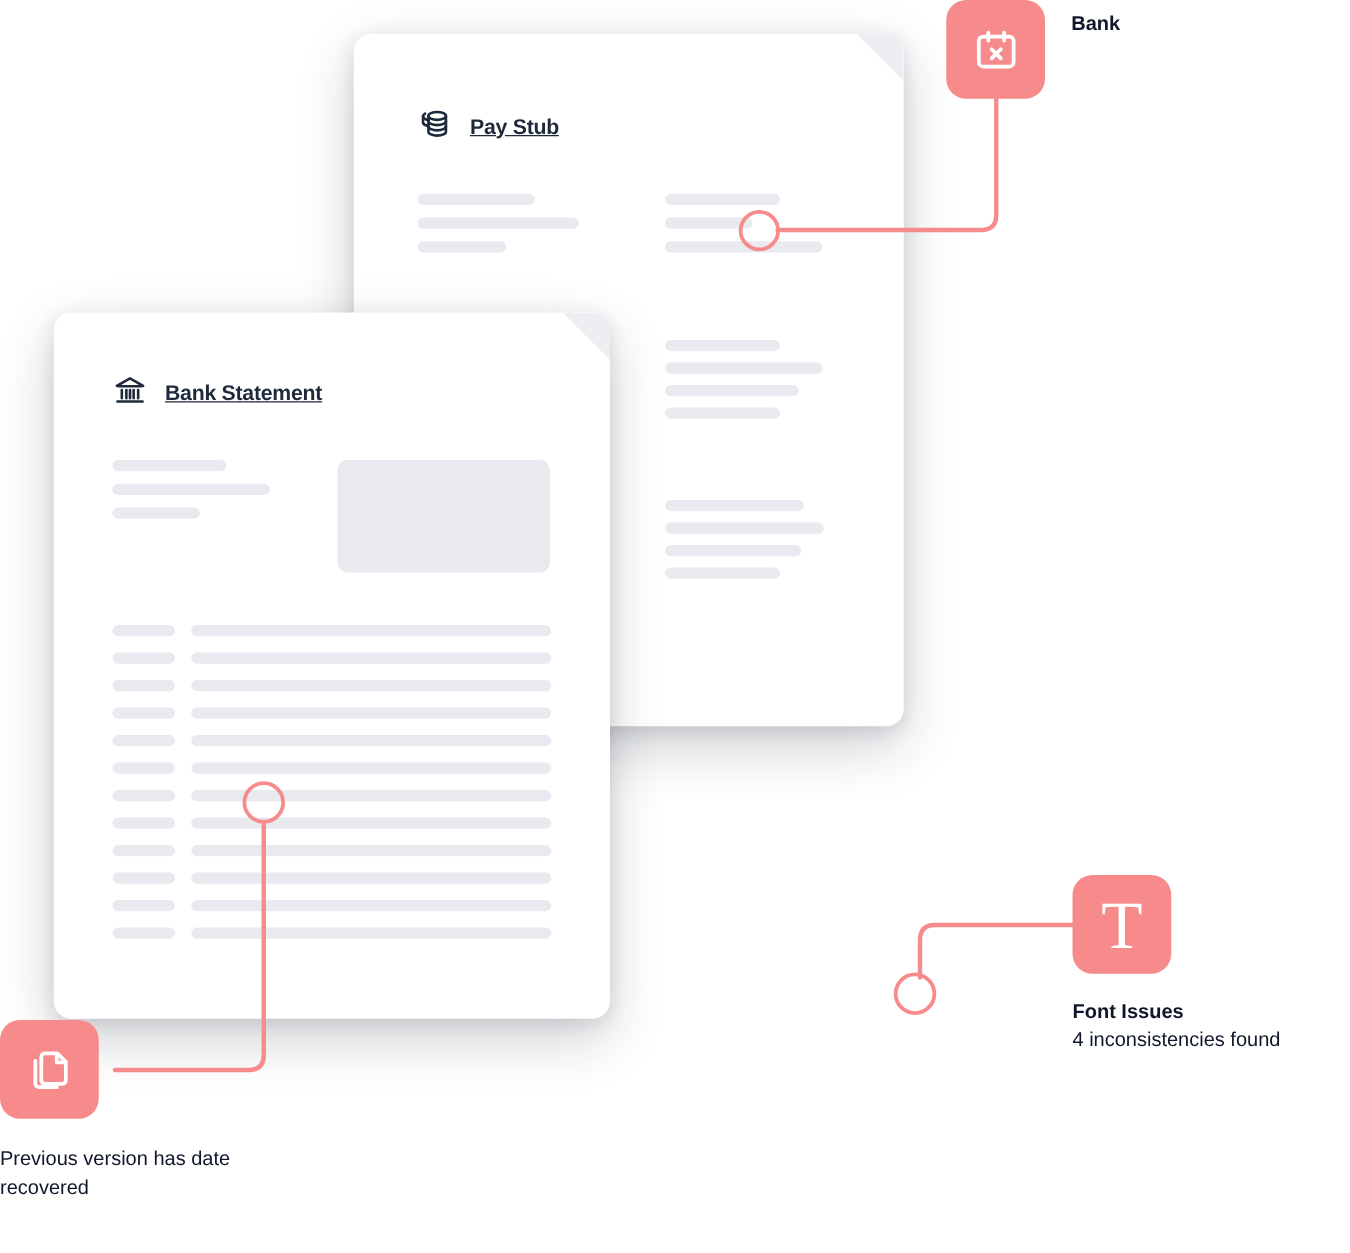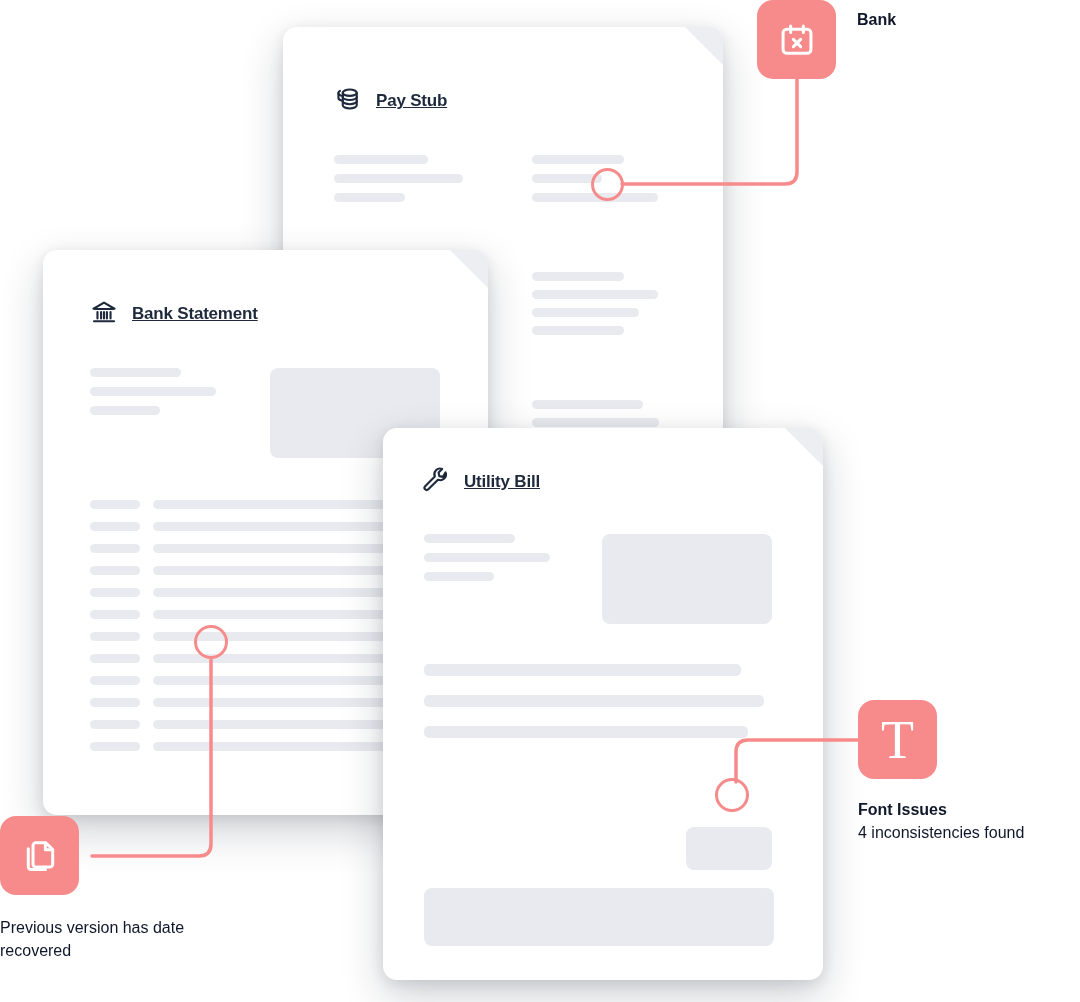--- a/index.html
+++ b/index.html
@@ -178,47 +178,20 @@
     <div class="bar" style="left:47px; top:426px; width:50px; height:9px;"></div>
     <div class="bar" style="left:110px; top:426px; width:288px; height:9px;"></div>
     <div class="bar" style="left:47px; top:448px; width:50px; height:9px;"></div>
     <div class="bar" style="left:110px; top:448px; width:288px; height:9px;"></div>
     <div class="bar" style="left:47px; top:470px; width:50px; height:9px;"></div>
     <div class="bar" style="left:110px; top:470px; width:288px; height:9px;"></div>
     <div class="bar" style="left:47px; top:492px; width:50px; height:9px;"></div>
     <div class="bar" style="left:110px; top:492px; width:288px; height:9px;"></div>
   </div>
 
-  <div class="doc-card" style="left:383px; top:428px; width:440px; height:552px;">
-    <div class="fold"></div>
-
-    <div class="doc-head" style="left:39px; top:38px;">
-      <span class="doc-icon">
-        <svg width="28" height="28" viewBox="0 0 24 24" fill="none" stroke="currentColor" stroke-width="1.8" stroke-linecap="round" stroke-linejoin="round">
-          <path d="M20.2 5.4a4.9 4.9 0 0 1-6.5 6.3L5.4 20a1.9 1.9 0 0 1-2.7-2.7l8.3-8.3a4.9 4.9 0 0 1 6.3-6.5l-3.1 3.1.6 3.1 3.1.6z"></path>
-        </svg>
-      </span>
-      <span class="doc-title">Utility Bill</span>
-    </div>
-
-    <div class="bar" style="left:41px; top:106px; width:91px; height:9px;"></div>
-    <div class="bar" style="left:41px; top:125px; width:126px; height:9px;"></div>
-    <div class="bar" style="left:41px; top:144px; width:70px; height:9px;"></div>
-
-    <div class="block" style="left:219px; top:106px; width:170px; height:90px;"></div>
-
-    <div class="bar" style="left:41px; top:662px; width:0; height:0;"></div>
-    <div class="bar" style="left:41px; top:236px; width:317px; height:12px;"></div>
-    <div class="bar" style="left:41px; top:267px; width:340px; height:12px;"></div>
-    <div class="bar" style="left:41px; top:298px; width:324px; height:12px;"></div>
-
-    <div class="block" style="left:303px; top:399px; width:86px; height:43px;"></div>
-
-    <div class="block" style="left:41px; top:460px; width:350px; height:58px;"></div>
-  </div>
 
   <svg class="connector" width="1080" height="1002">
 
     <path d="M797 78 L797 172 Q797 184 785 184 L622 184" fill="none" stroke="#f78b8b" stroke-width="3.5" stroke-linecap="round"></path>
 
     <path d="M858 740 L748 740 Q736 740 736 752 L736 782" fill="none" stroke="#f78b8b" stroke-width="3.5" stroke-linecap="round"></path>
 
     <path d="M92 856 L199 856 Q211 856 211 844 L211 660" fill="none" stroke="#f78b8b" stroke-width="3.5" stroke-linecap="round"></path>
   </svg>
 

